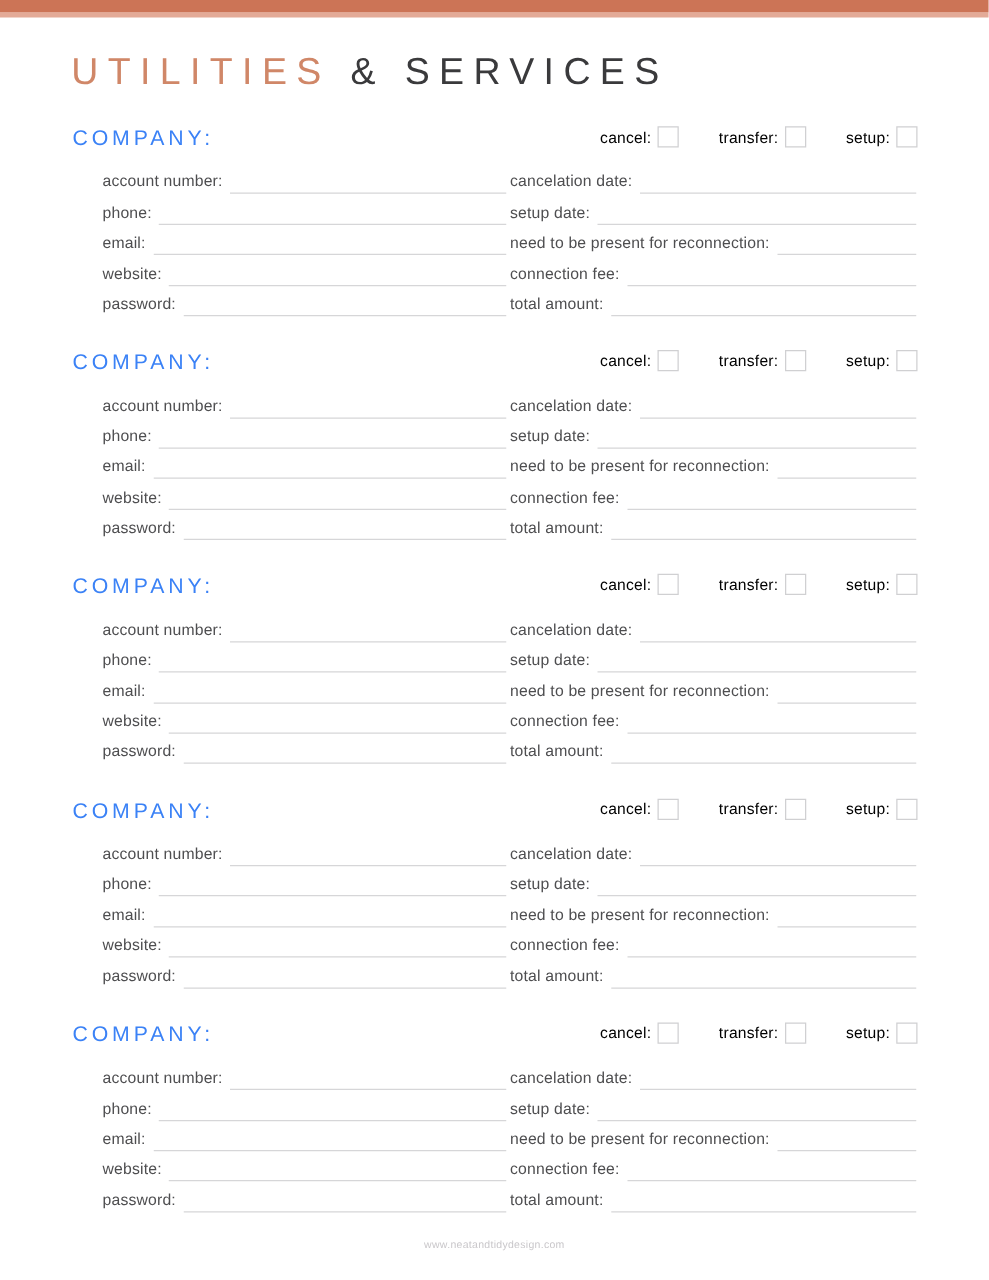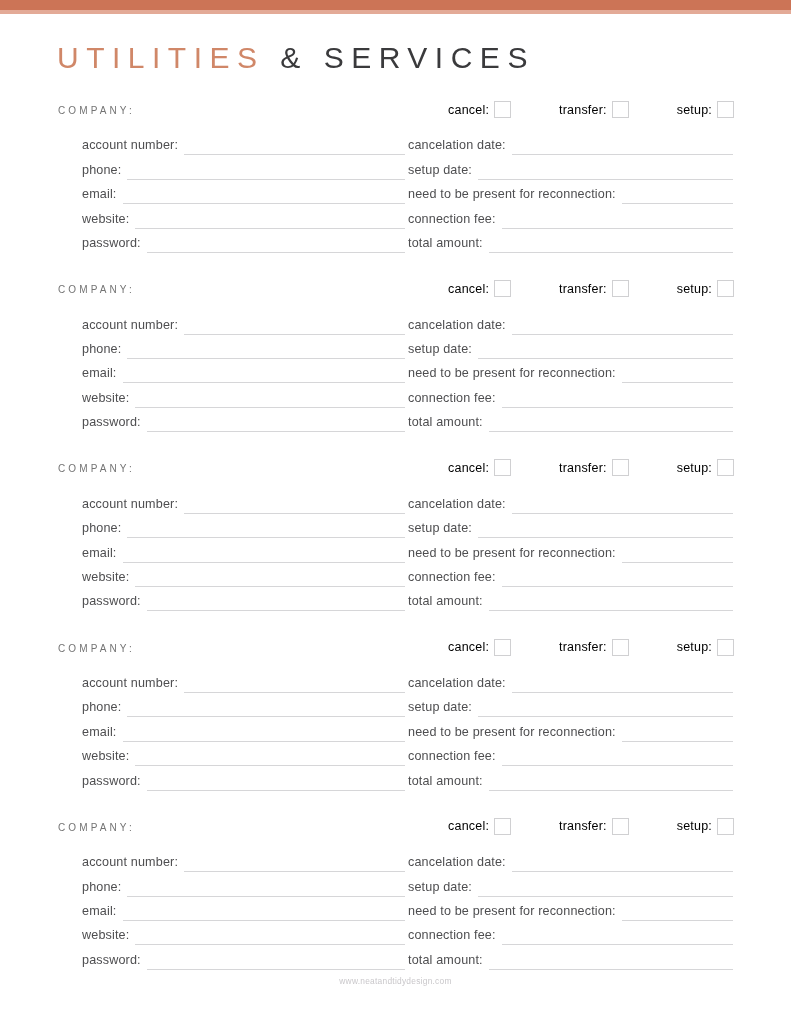--- a/index.html
+++ b/index.html
@@ -61,38 +61,38 @@
     position: absolute;
     top: 0;
     left: 0;
     width: 791px;
     height: 20px;
   }
   .company-label {
     position: absolute;
     left: 58px;
     top: 0;
-    font-size: 10px;
+    font-size: 17px;
     letter-spacing: 3.1px;
-    color: #737373;
+    color: #3b82f6;
     white-space: nowrap;
     line-height: 16px;
   }
 
   .checks {
     position: absolute;
     right: 57px;
     top: -2px;
     display: flex;
     align-items: center;
   }
   .check-group {
     display: flex;
     align-items: center;
-    margin-left: 48px;
+    margin-left: 32px;
   }
   .check-group:first-child { margin-left: 0; }
   .check-label {
     font-size: 12.5px;
     color: #000000;
     letter-spacing: .2px;
     line-height: 16px;
     white-space: nowrap;
   }
   .checkbox {
@@ -145,21 +145,21 @@
     font-size: 17px;
     color: #b8b5b8;
     letter-spacing: .6px;
     line-height: 20px;
   }
   .footer-url {
     font-size: 8.4px;
     color: #c9c7ca;
     letter-spacing: .25px;
     line-height: 12px;
-    margin-top: 3px;
+    margin-top: 17px;
     text-align: center;
   }
 </style>
 </head>
 <body>
 
 <div class="page">
 
   <div class="top-bar" style="background: rgb(204, 116, 86);"></div>
   <div class="top-bar-fade"></div>

